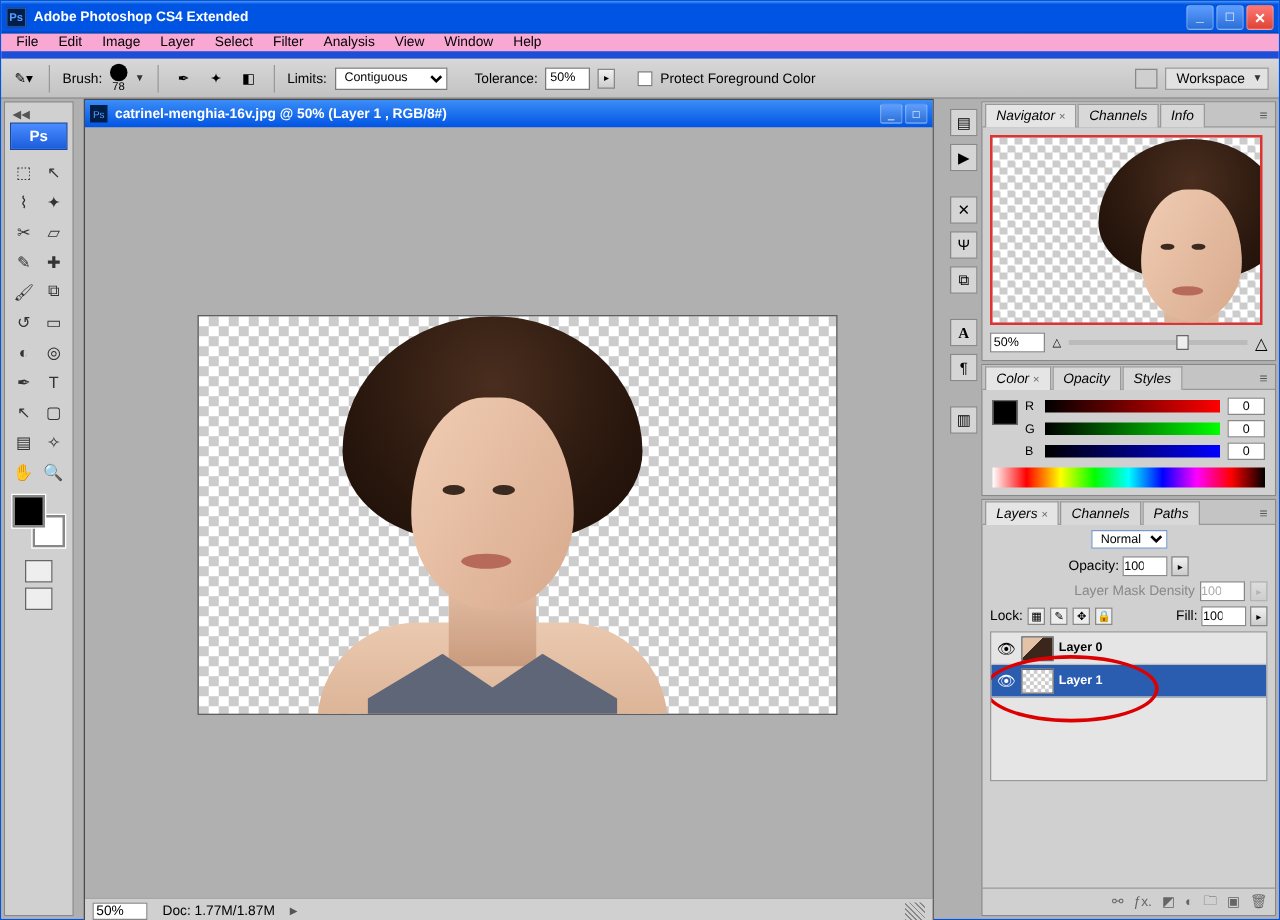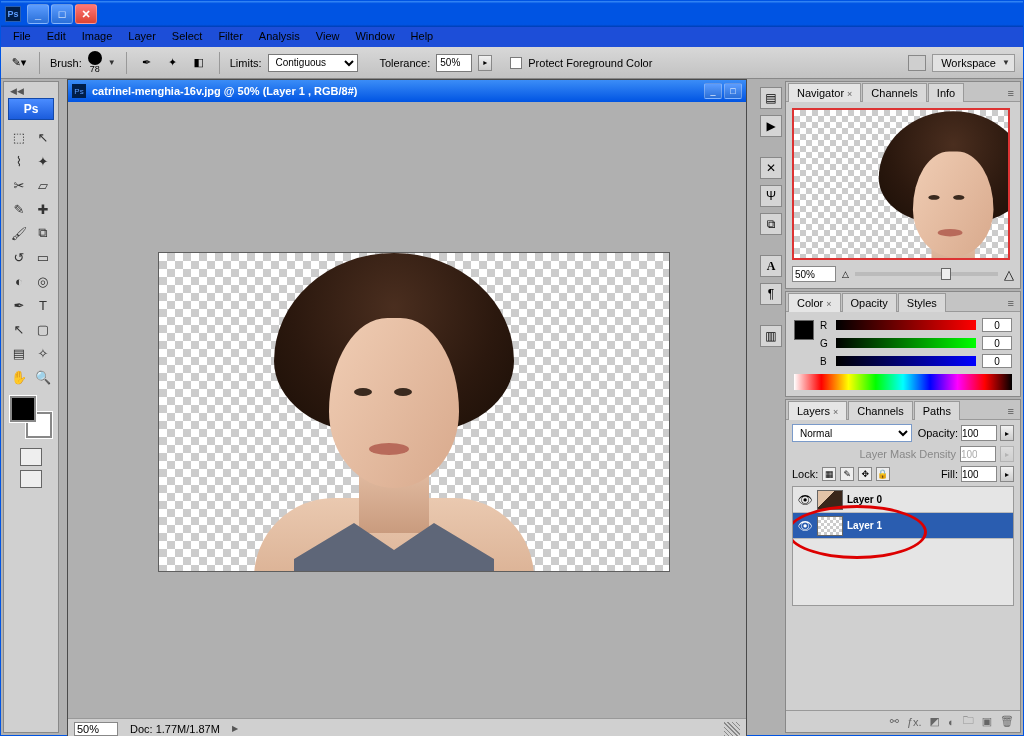--- a/index.html
+++ b/index.html
@@ -5,21 +5,21 @@
   * { box-sizing: border-box; margin: 0; padding: 0; font-family: Tahoma, sans-serif; font-size: 11px; }
   body { width: 1024px; height: 736px; overflow: hidden; background: #b0b0b0; }
   .window { width: 1024px; height: 736px; display: flex; flex-direction: column; border: 1px solid #0054e3; background: #b0b0b0; }
   .titlebar { height: 26px; background: linear-gradient(to bottom, #3b8df7 0%, #0054e3 10%, #0054e3 90%, #003db3 100%); display: flex; align-items: center; padding: 0 4px; color: white; font-weight: bold; font-size: 13px; }
   .titlebar-icon { width: 16px; height: 16px; background: #001e4a; border: 1px solid #2a5fb0; margin-right: 6px; display:flex; align-items:center; justify-content:center; font-size:9px; color:#5c9dff; font-weight:bold;}
   .titlebar-text { flex: 1; }
   .win-btns { display: flex; gap: 2px; }
   .win-btn { width: 22px; height: 20px; border-radius: 3px; border: 1px solid #fff4; display: flex; align-items: center; justify-content: center; color: white; font-weight: bold; cursor:pointer;}
   .win-min, .win-max { background: linear-gradient(#5c9dff, #2a6fd8); }
   .win-close { background: linear-gradient(#f77, #d43); }
-  .menubar { height: 20px; background: #1d4ed8; display: flex; align-items: center; padding: 0 4px; border-bottom: 2px solid #1d4ed8; }
+  .menubar { height: 20px; background: #f9a8d4; display: flex; align-items: center; padding: 0 4px; border-bottom: 6px solid #1d4ed8; }
   .menubar span { padding: 2px 8px; cursor:pointer; }
   .optionsbar { height: 32px; background: linear-gradient(#d8d8d8,#c2c2c2); border-bottom: 1px solid #888; display: flex; align-items: center; padding: 0 8px; gap: 6px; }
   .opt-icon { width: 20px; height: 20px; display:flex; align-items:center; justify-content:center; }
   .brush-swatch { width:14px; height:14px; background:#000; border-radius:50%; }
   .opt-sep { width:1px; height:22px; background:#999; margin:0 4px;}
   .opt-input { height:18px; border:1px solid #7a7a7a; background:#fff; padding:0 3px; font-size:10px; }
   .opt-check { width:12px; height:12px; border:1px solid #7a7a7a; background:#fff; }
   .workspace-area { flex:1; display:flex; position:relative; background:#b0b0b0; }
   .toolbox { width:56px; background:#d0d0d0; border:1px solid #888; margin:2px 0 2px 2px; padding:4px 2px; display:flex; flex-direction:column; align-items:center; gap:2px; }
   .ps-badge { width:46px; height:22px; background: linear-gradient(#4a8cff,#1b5cdc); color:#fff; font-weight:bold; display:flex; align-items:center; justify-content:center; border:1px solid #1348a8; font-size:12px; margin-bottom:4px;}
@@ -51,21 +51,21 @@
   .eye.r { left:160px; top:145px; }
   .lips { position:absolute; left:135px; top:200px; width:40px; height:12px; background:#b86a5a; border-radius:50%; }
   .url-text { position:absolute; left:150px; bottom:18px; font-size:20px; color:#2a6fd8; font-style:italic; }
   .doc-statusbar { height:20px; background:#d0d0d0; border-top:1px solid #999; display:flex; align-items:center; gap:12px; padding:0 6px; font-size:10px;}
   .doc-zoom-input { width:44px; height:14px; border:1px solid #888; background:#fff; padding:0 2px;}
   .vert-icon-strip { width:28px; padding-top:8px; display:flex; flex-direction:column; gap:6px; align-items:center;}
   .vstrip-btn { width:22px; height:22px; background:#d5d5d5; border:1px solid #888; display:flex; align-items:center; justify-content:center; font-size:12px; cursor:pointer;}
   .vstrip-sep { height:8px; }
   .panels { width:238px; display:flex; flex-direction:column; gap:2px; padding:2px 2px 2px 0;}
   .panel { background:#d0d0d0; border:1px solid #888; display:flex; flex-direction:column; }
-  .panel-tabs { height:20px; background:#c4c4c4; display:flex; align-items:flex-end; border-bottom:1px solid #999; padding-left:2px;}
+  .panel-tabs { height:20px; background:#c4c4c4; display:flex; align-items:flex-end; border-bottom:1px solid #999; padding-left:2px;font-style:italic;}
   .ptab { padding:3px 8px; background:#d8d8d8; border:1px solid #999; border-bottom:none; margin-right:1px; font-size:10px; cursor:pointer; position:relative; top:1px;}
   .ptab.active { background:#e5e5e5; }
   .ptab .x { margin-left:3px; color:#666; font-size:9px;}
   .panel-menu { margin-left:auto; padding:2px 6px; cursor:pointer; color:#555;}
   .nav-body { padding:6px; }
   .nav-thumb { width:218px; height:152px; border:2px solid #d33; background-image: repeating-conic-gradient(#ccc 0% 25%, #fff 0% 50%); background-size:12px 12px; position:relative; overflow:hidden;}
   .nav-thumb .person { transform:scale(0.62); transform-origin: top left; left:60px; top:-5px;}
   .nav-controls { display:flex; align-items:center; gap:6px; margin-top:6px;}
   .nav-zoom-input { width:44px; height:16px; border:1px solid #888; background:#fff; font-size:10px; padding:0 2px;}
   .nav-slider { flex:1; height:4px; background:#bbb; position:relative;}
@@ -76,21 +76,21 @@
   .rgb-col { flex:1; display:flex; flex-direction:column; gap:4px;}
   .rgb-row { display:flex; align-items:center; gap:6px;}
   .rgb-row .lab { width:10px; font-size:10px;}
   .rgb-slider { flex:1; height:10px; }
   .rgb-slider.r { background:linear-gradient(to right,#000,#f00);}
   .rgb-slider.g { background:linear-gradient(to right,#000,#0f0);}
   .rgb-slider.b { background:linear-gradient(to right,#000,#00f);}
   .rgb-val { width:30px; height:14px; border:1px solid #888; background:#fff; font-size:10px; text-align:center;}
   .spectrum { margin-top:6px; height:16px; background:linear-gradient(to right, #fff, #f00, #ff0, #0f0, #0ff, #00f, #f0f, #f00, #000);}
   .layers-body { padding:4px 6px 6px 6px; flex:1; display:flex; flex-direction:column;}
-  .layers-top { display:flex; align-items:center; gap:6px; margin-bottom:4px;}
+  .layers-top { display:flex; align-items:center; gap:6px; margin-bottom:4px;flex-direction:column;}
   .layers-select { flex:1; height:18px; border:1px solid #7a9ac9; background:#fff; font-size:10px; padding:0 3px;}
   .opacity-box { display:flex; align-items:center; gap:3px;}
   .opacity-input { width:36px; height:16px; border:1px solid #888; background:#fff; font-size:10px; text-align:right; padding-right:18px;}
   .mask-row { display:flex; justify-content:flex-end; align-items:center; gap:4px; color:#888; font-size:10px; margin-bottom:4px;}
   .lock-row { display:flex; align-items:center; gap:4px; font-size:10px; margin-bottom:4px;}
   .lock-row .fill-box { margin-left:auto; display:flex; align-items:center; gap:3px;}
   .lock-icon { width:14px; height:14px; border:1px solid #888; background:#eee; font-size:9px; display:flex;align-items:center;justify-content:center; cursor:pointer;}
   .layer-list { border:1px solid #999; background:#e5e5e5; height:120px; overflow:auto;}
   .layer-row { display:flex; align-items:center; height:26px; border-bottom:1px solid #bbb; gap:4px; padding:0 4px; cursor:pointer;}
   .layer-row.selected { background:#2a5db0; color:#fff;}
@@ -109,20 +109,21 @@
   .brush-size { font-size:9px; text-align:center; line-height:1;}
   .little-btn { width:14px; height:16px; background:linear-gradient(#f2f2f2,#ccc); border:1px solid #888; font-size:8px; display:flex;align-items:center;justify-content:center; cursor:pointer;}
   .doc-grip { width:16px; height:14px; background:repeating-linear-gradient(45deg,#888 0 1px,transparent 1px 3px); margin-left:auto;}
 </style>
 </head>
 <body>
 
 <div class="window">
   <div class="titlebar">
     <div class="titlebar-icon">Ps</div>
+    <div class="titlebar-text">Adobe Photoshop CS4 Extended</div>
     <div class="win-btns">
       <div class="win-btn win-min">_</div>
       <div class="win-btn win-max">□</div>
       <div class="win-btn win-close">✕</div>
     </div>
   </div>
 
   <div class="menubar">
     <span>File</span>
     <span>Edit</span>

